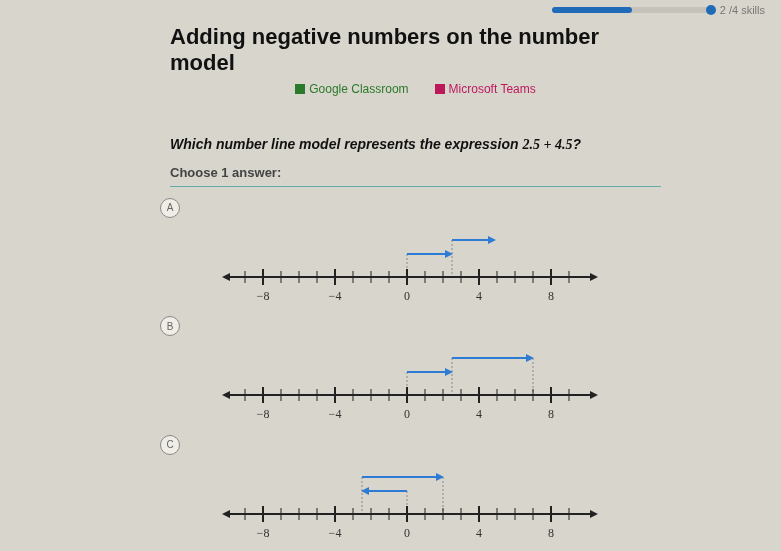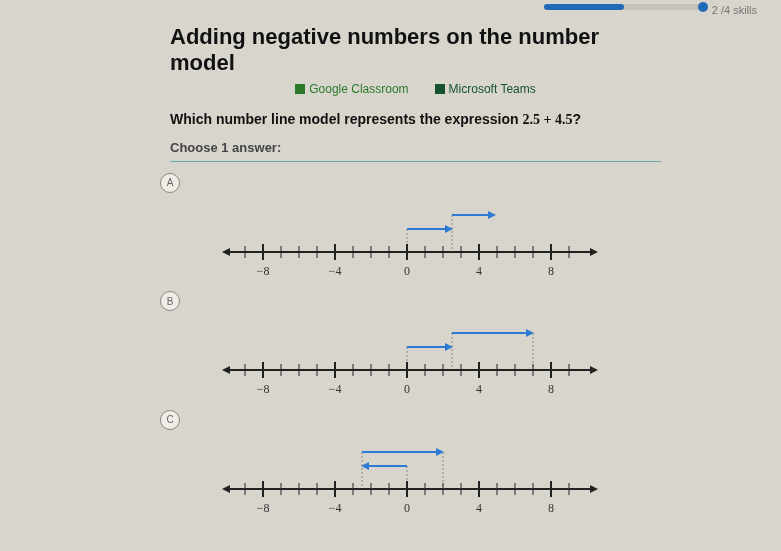--- a/index.html
+++ b/index.html
@@ -7,22 +7,22 @@
       font-family: -apple-system, BlinkMacSystemFont, "Segoe UI", Arial, sans-serif;
       background: #d8d5cd;
       width: 781px;
       height: 551px;
       overflow: hidden;
       color: #222;
     }
     .topbar {
       display: flex;
       justify-content: flex-end;
-      align-items: flex-start;
-      padding: 4px 24px 0 0;
+      align-items: center;
+      padding: 4px 16px 0 0;
       gap: 8px;
       font-size: 11px;
       color: #777;
     }
     .prog-track {
       width: 160px;
       height: 6px;
       background: #c5c2ba;
       border-radius: 3px;
       position: relative;
@@ -37,25 +37,25 @@
       position: absolute;
       right: -4px;
       top: -2px;
       width: 10px;
       height: 10px;
       background: #1f6bb7;
       border-radius: 50%;
     }
     .main { padding: 8px 120px 0 170px; }
     h1 { font-size: 22px; font-weight: 700; color: #111; margin-bottom: 6px; }
-    .share-row { display: flex; gap: 26px; justify-content: center; font-size: 12px; margin-bottom: 15px; }
+    .share-row { display: flex; gap: 26px; justify-content: center; font-size: 12px; margin-bottom: 40px; }
     .share-link { color: #2b7a2b; text-decoration: none; display: flex; align-items: center; gap: 4px; }
-    .share-link.ms { color: #14532d; }
+    .share-link.ms { color: #be185d; }
     .share-icon { width: 10px; height: 10px; background: currentColor; display: inline-block; }
-    .question { font-size: 14px; font-weight: 600; margin-bottom: 12px; color: #111; }
+    .question { font-size: 14px; font-weight: 600; margin-bottom: 12px; color: #111; font-style: italic; }
     .question .expr { font-family: Georgia, serif; }
     .instr { font-size: 13px; color: #444; font-weight: 600; margin-bottom: 6px; }
     .hr { height: 1px; background: linear-gradient(to right, #6aa, #6aa); margin-bottom: 10px; }
 
     .option { margin-bottom: 14px; }
     .radio {
       width: 20px; height: 20px; border: 1px solid #888; border-radius: 50%;
       display: inline-flex; align-items: center; justify-content: center;
       font-size: 10px; color: #666; margin-left: -10px; margin-bottom: 4px; cursor: pointer;
       background: #efede6;

